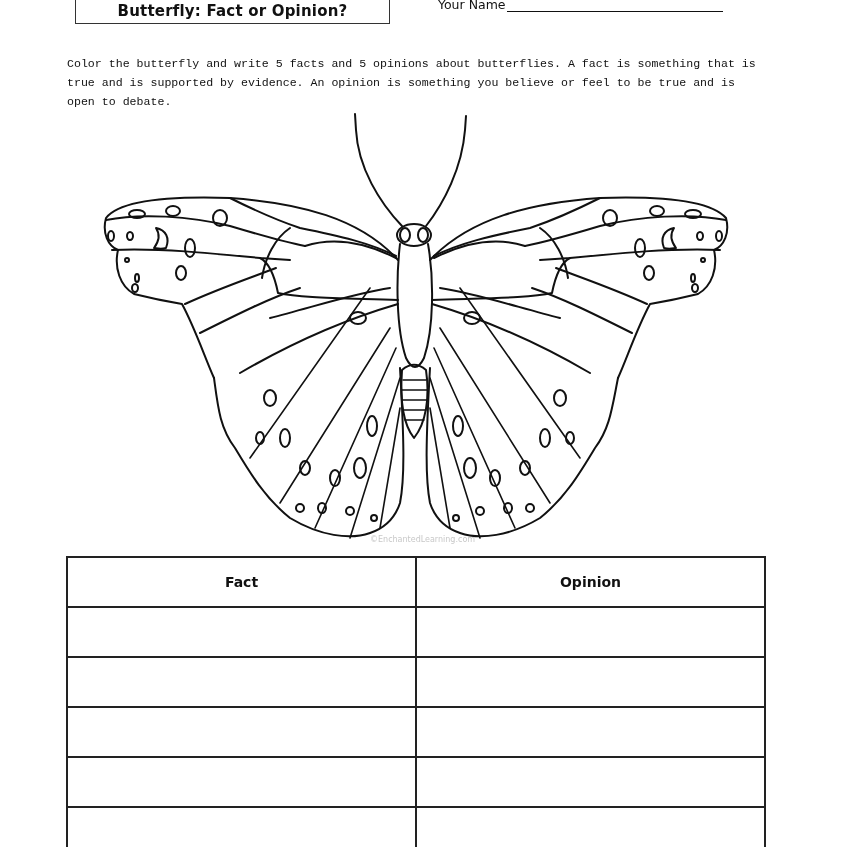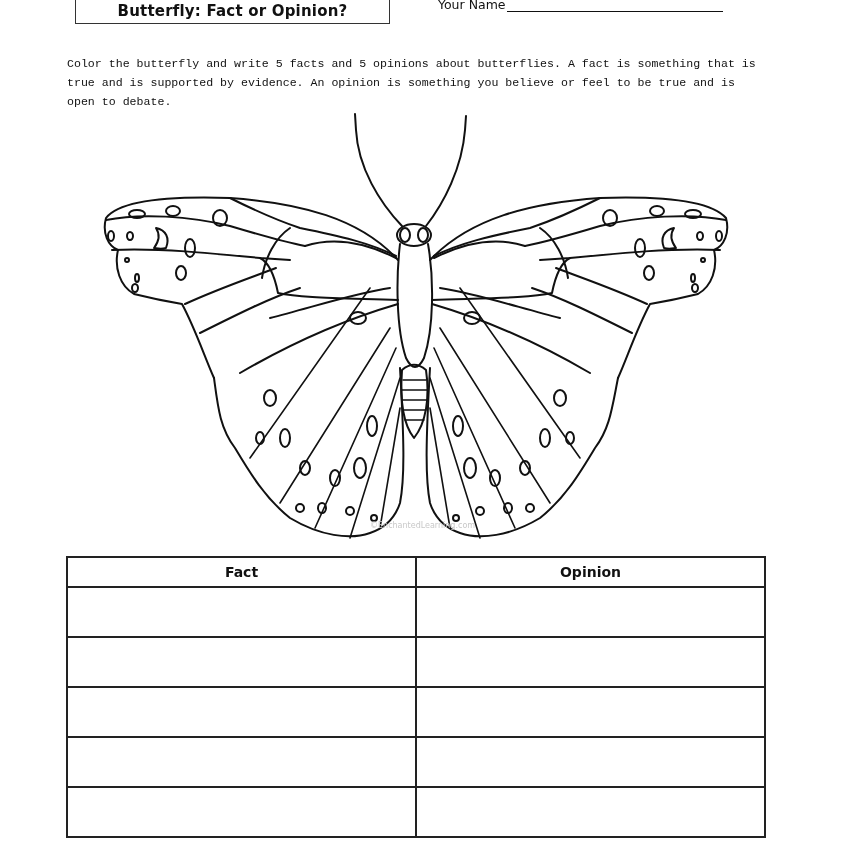--- a/index.html
+++ b/index.html
@@ -6,24 +6,24 @@
   body { width: 850px; height: 847px; position: relative; overflow: hidden;
          font-family: "DejaVu Sans", sans-serif; color: #111; }
   .title-box { position: absolute; left: 75px; top: -2px; width: 315px; height: 26px;
                border: 1.5px solid #333; border-top: none; box-sizing: border-box;
                display: flex; align-items: center; justify-content: center; }
   .title-box span { font-weight: bold; font-size: 15px; letter-spacing: 0.2px; }
   .name-line { position: absolute; left: 438px; top: -3px; font-size: 12.5px; display: flex; align-items: flex-end; }
   .name-line .blank { display: inline-block; width: 216px; border-bottom: 1.5px solid #111; height: 14px; margin-left: 1px; }
   .instructions { position: absolute; left: 67px; top: 54px; width: 700px; font-size: 11.6px; line-height: 19px; font-family: Liberation Mono, monospace; }
   .butterfly { position: absolute; left: 100px; top: 108px; width: 650px; height: 432px; }
-  .watermark { position: absolute; left: 370px; top: 521px; font-size: 8px; color: #c8c8c8; }
+  .watermark { position: absolute; left: 370px; top: 535px; font-size: 8px; color: #c8c8c8; }
   table.fo { position: absolute; left: 66px; top: 556px; width: 700px; border-collapse: collapse; table-layout: fixed; }
   table.fo th, table.fo td { border: 2px solid #222; }
-  table.fo th { height: 24px; font-size: 14px; font-weight: bold; text-align: center; padding: 2px; }
+  table.fo th { height: 24px; font-size: 14px; font-weight: bold; text-align: center; padding: 12px; }
   table.fo td { height: 48px; padding: 0; }
   .cell-input { width: 100%; height: 100%; display: block; }
 </style>
 </head>
 <body>
 
 <div class="title-box">
   <span>Butterfly: Fact or Opinion?</span>
 </div>
 

